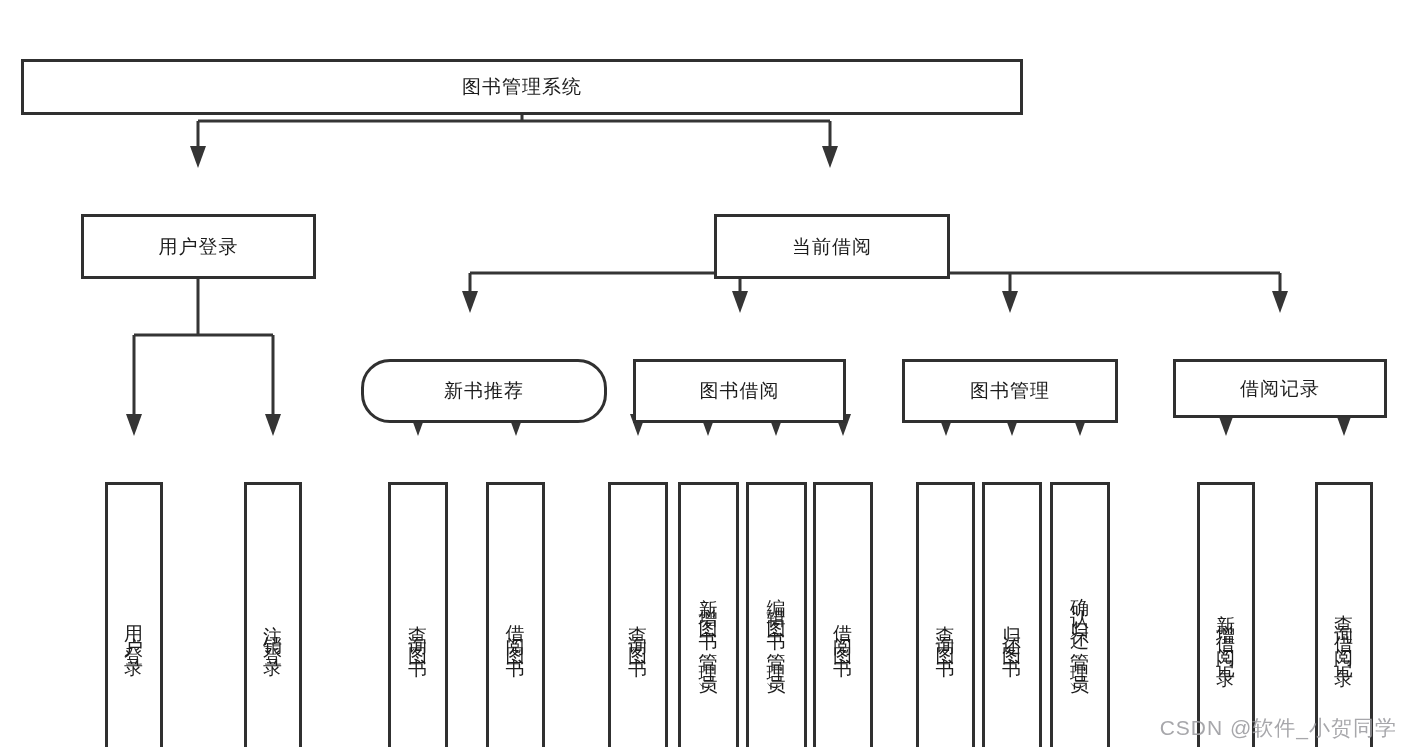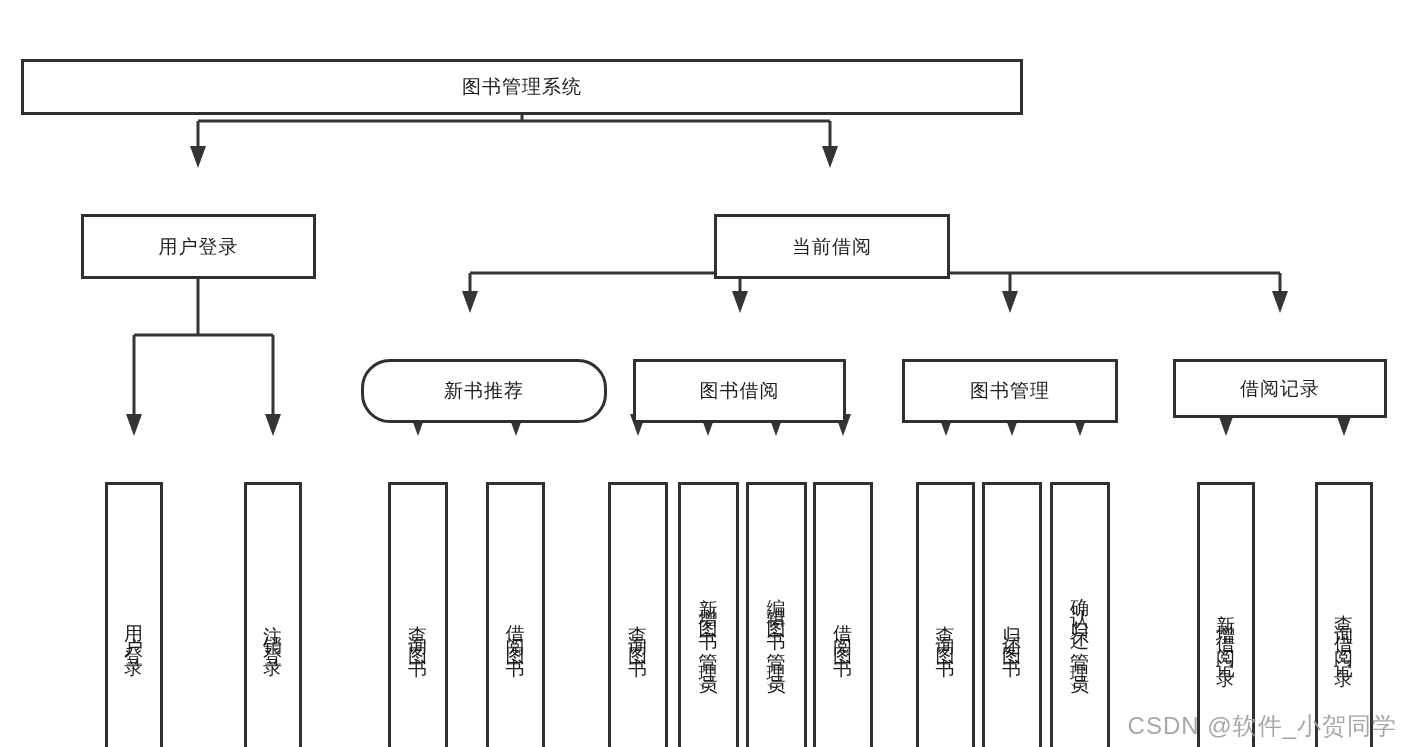--- a/index.html
+++ b/index.html
@@ -38,21 +38,21 @@
   .lf5 {left:678px; width:61px;}
   .lf6 {left:746px; width:61px;}
   .lf7 {left:813px; width:60px;}
   .lf8 {left:916px; width:59px;}
   .lf9 {left:982px; width:60px;}
   .lf10{left:1050px;width:60px;}
   .lf11{left:1197px;width:58px;}
   .lf12{left:1315px;width:58px;}
   .watermark{
     position:absolute;right:8px;bottom:5px;z-index:5;
-    font-size:24px;letter-spacing:1px;color:#a0a0a4;opacity:.92;
+    font-size:21px;letter-spacing:1px;color:#a0a0a4;opacity:.92;
     white-space:nowrap;
   }
 </style>
 </head>
 <body>
 
 <svg id="wires" width="1405" height="747" viewBox="0 0 1405 747">
   <path fill="none" stroke="#353535" stroke-width="3" d="
     M522 69 V121 M198 121 H830 M198 121 V150 M830 121 V150
     M830 233 V273 M470 273 H1280

